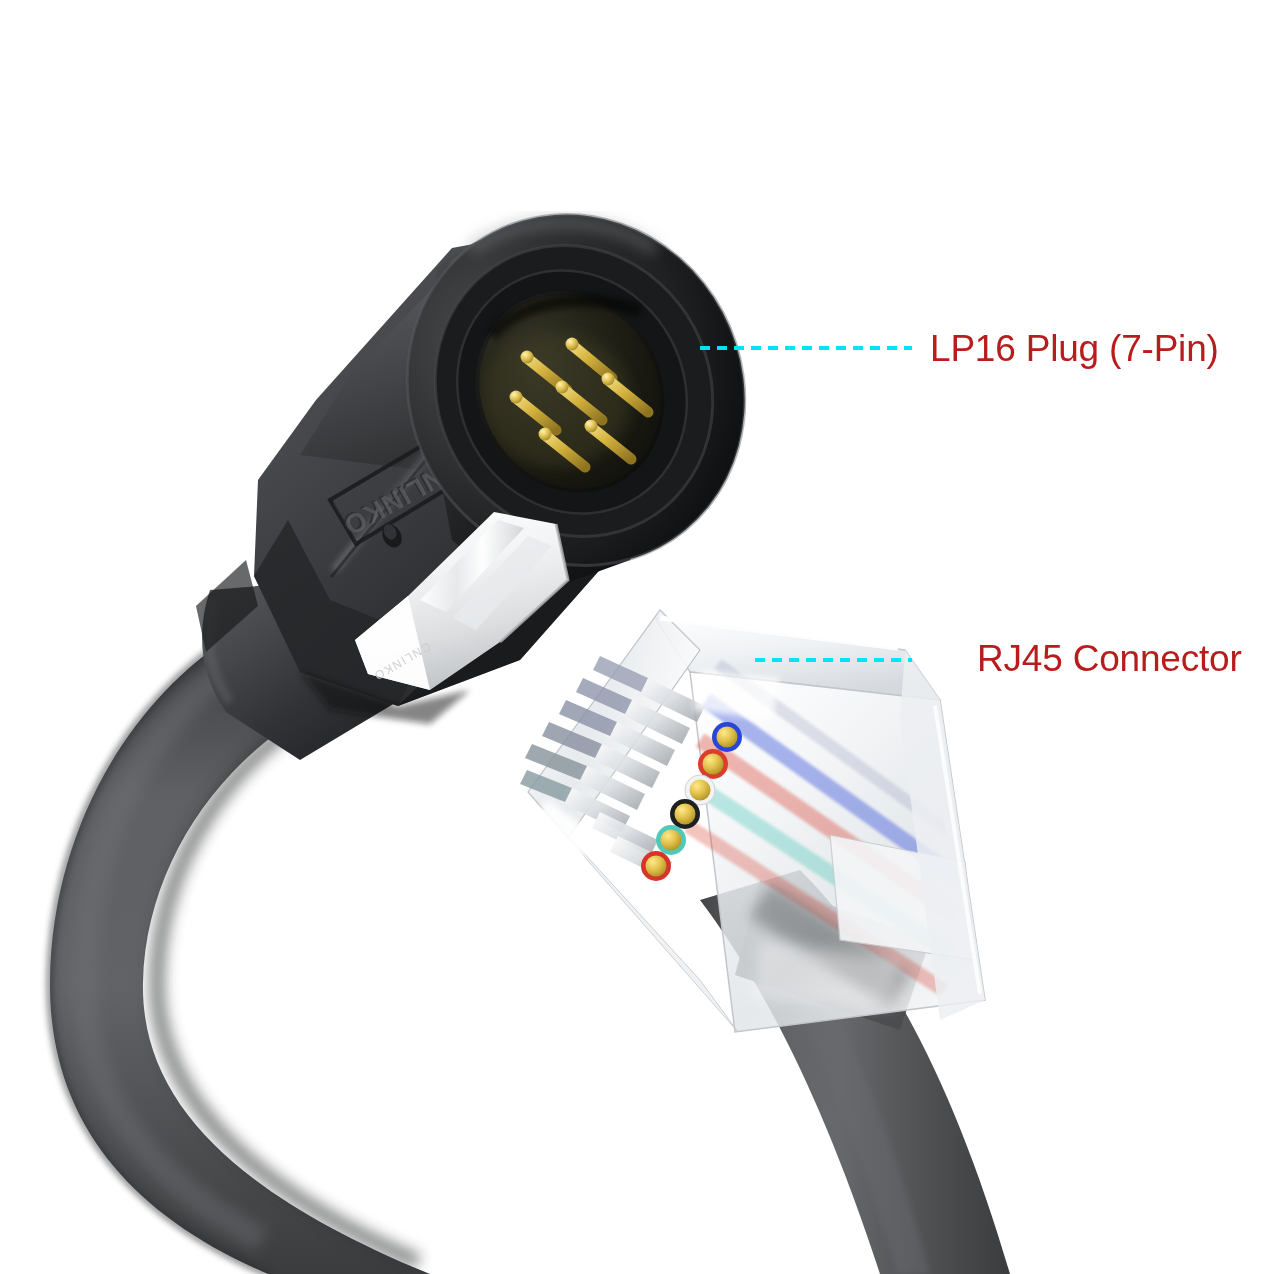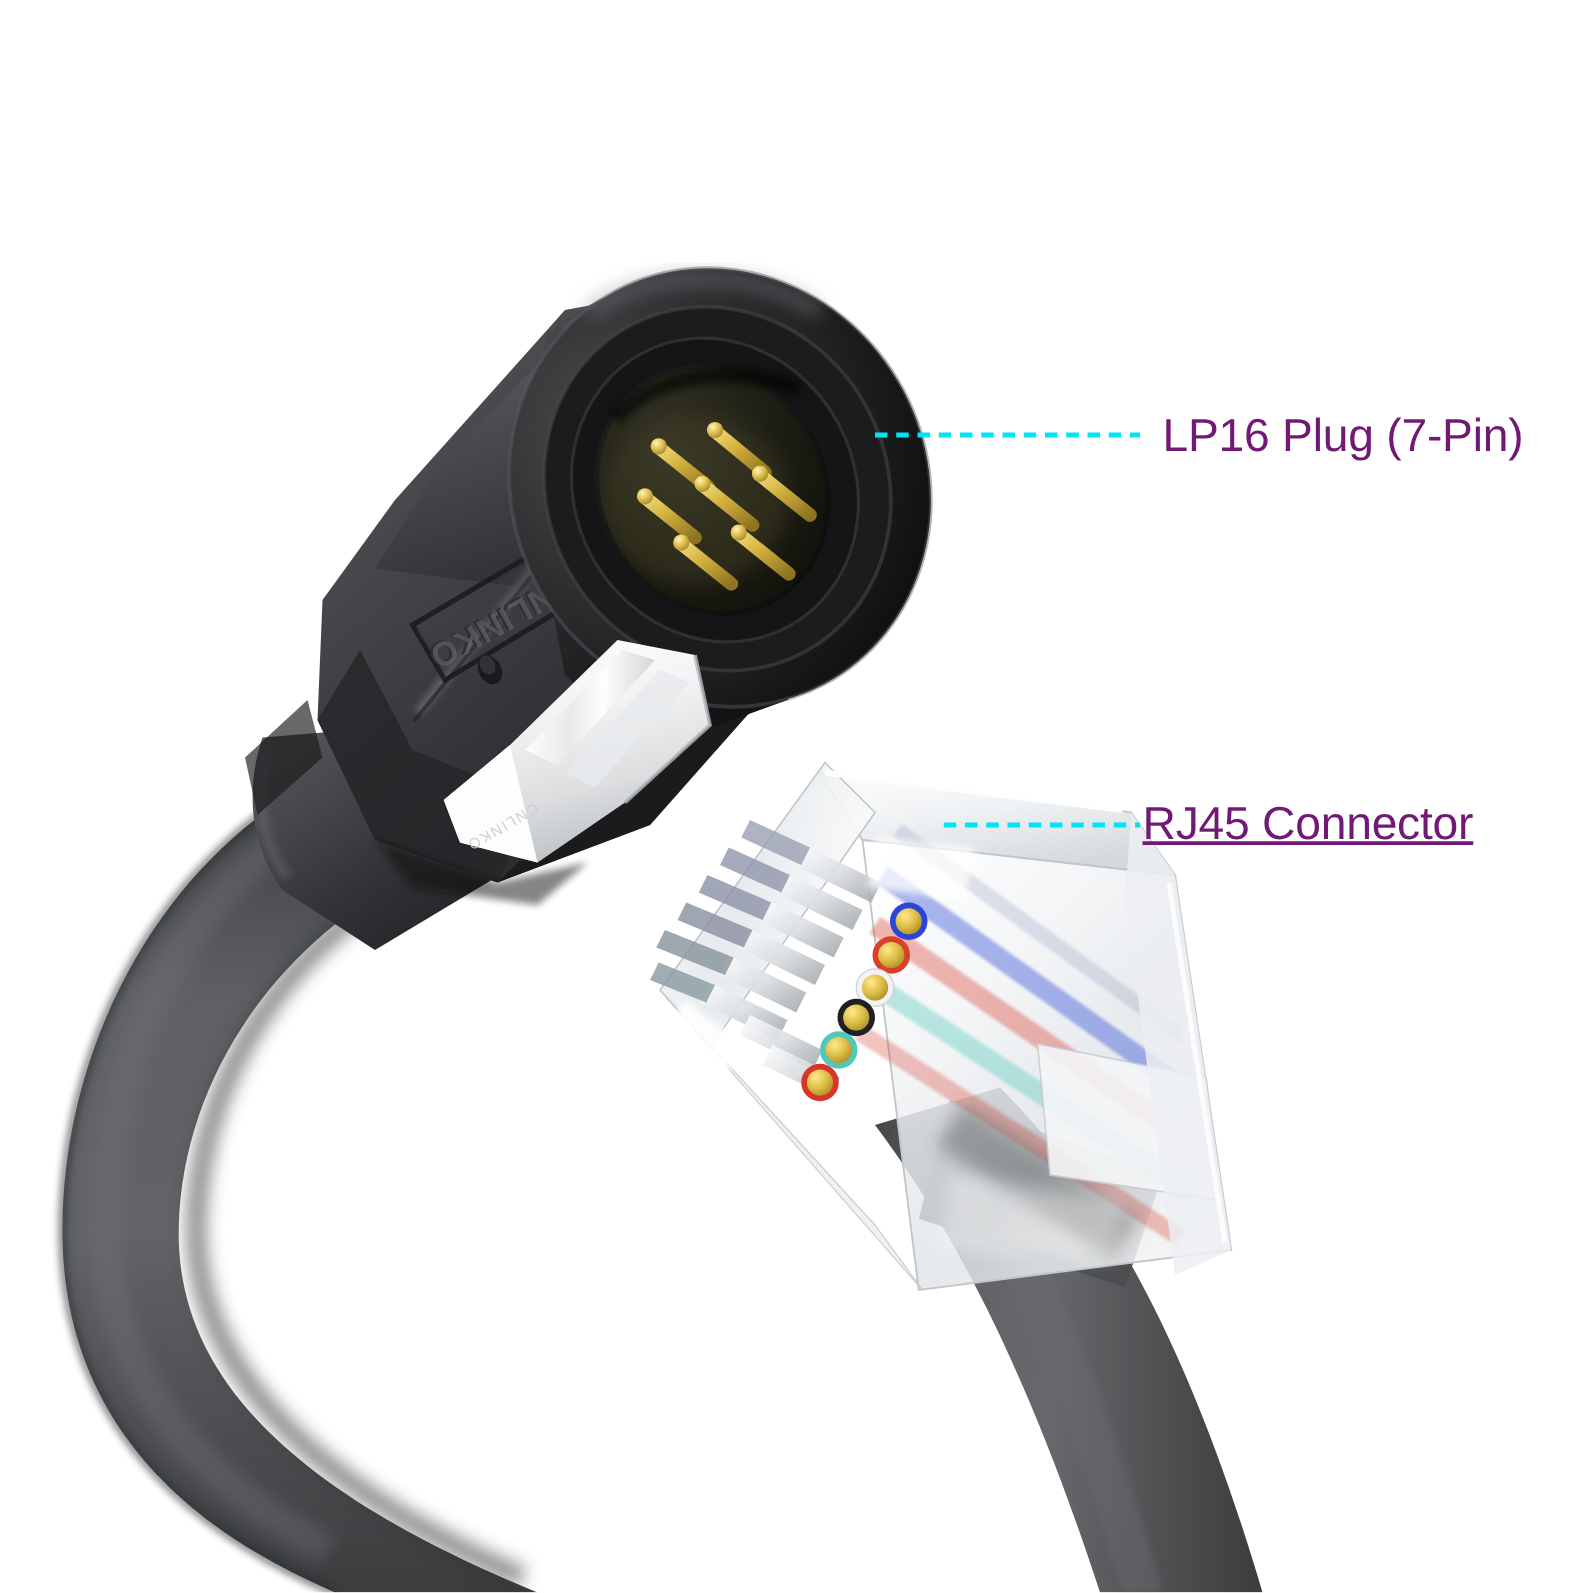--- a/index.html
+++ b/index.html
@@ -10,29 +10,29 @@
   }
   #stage{
     position:relative;
     width:1274px;height:1274px;
     background:#ffffff;
     overflow:hidden;
   }
   #art{position:absolute;inset:0;width:1274px;height:1274px;}
   .callout-label{
     position:absolute;
-    color:#701a75;
+    color:#b91c1c;
     font-size:37px;
     font-weight:400;
     letter-spacing:-0.2px;
     white-space:nowrap;
     line-height:1;
   }
   #label-lp16{left:930px;top:330px;}
-  #label-rj45{left:914px;top:640px;text-decoration:underline;}
+  #label-rj45{left:977px;top:640px;}
 </style>
 </head>
 <body>
 
 <div id="stage">
 
   <svg id="art" viewBox="0 0 1274 1274" xmlns="http://www.w3.org/2000/svg">
     <defs>
 
       <linearGradient id="cableG" x1="0" y1="0" x2="1" y2="0">

